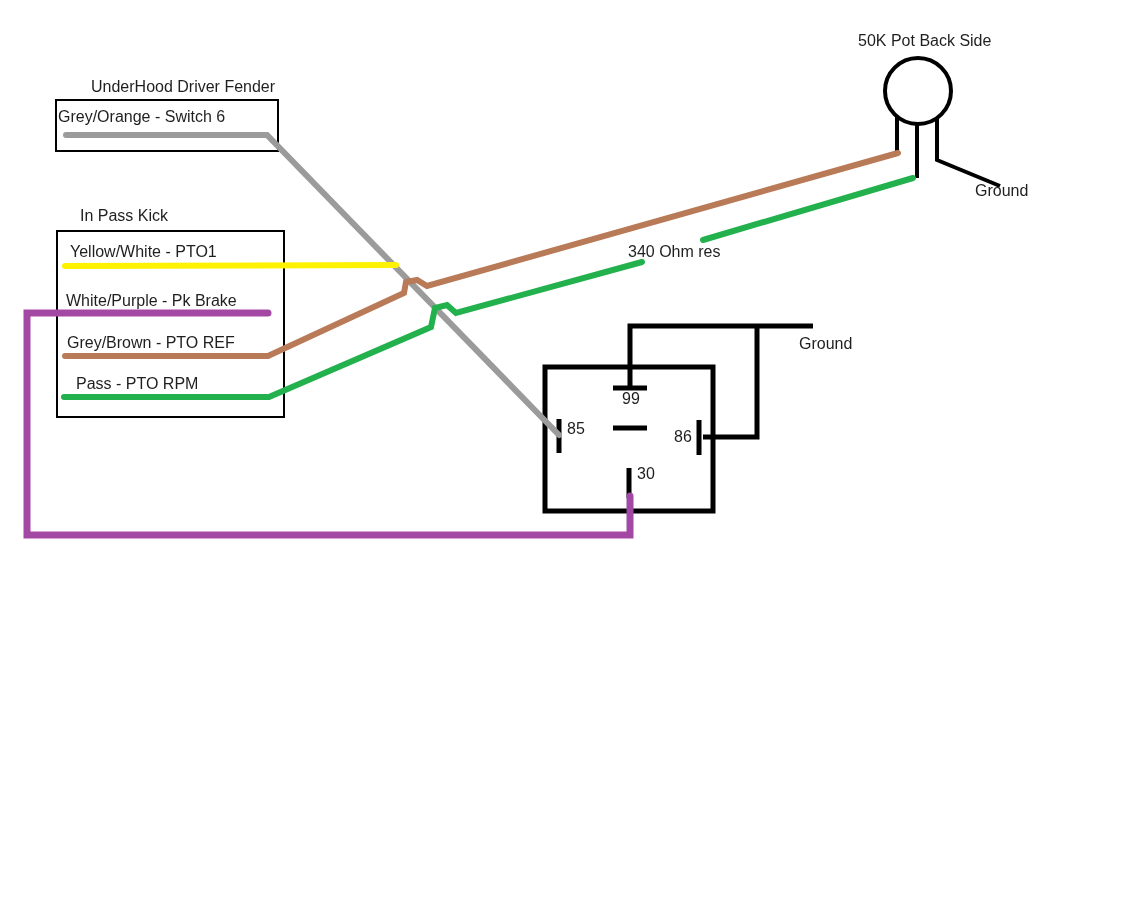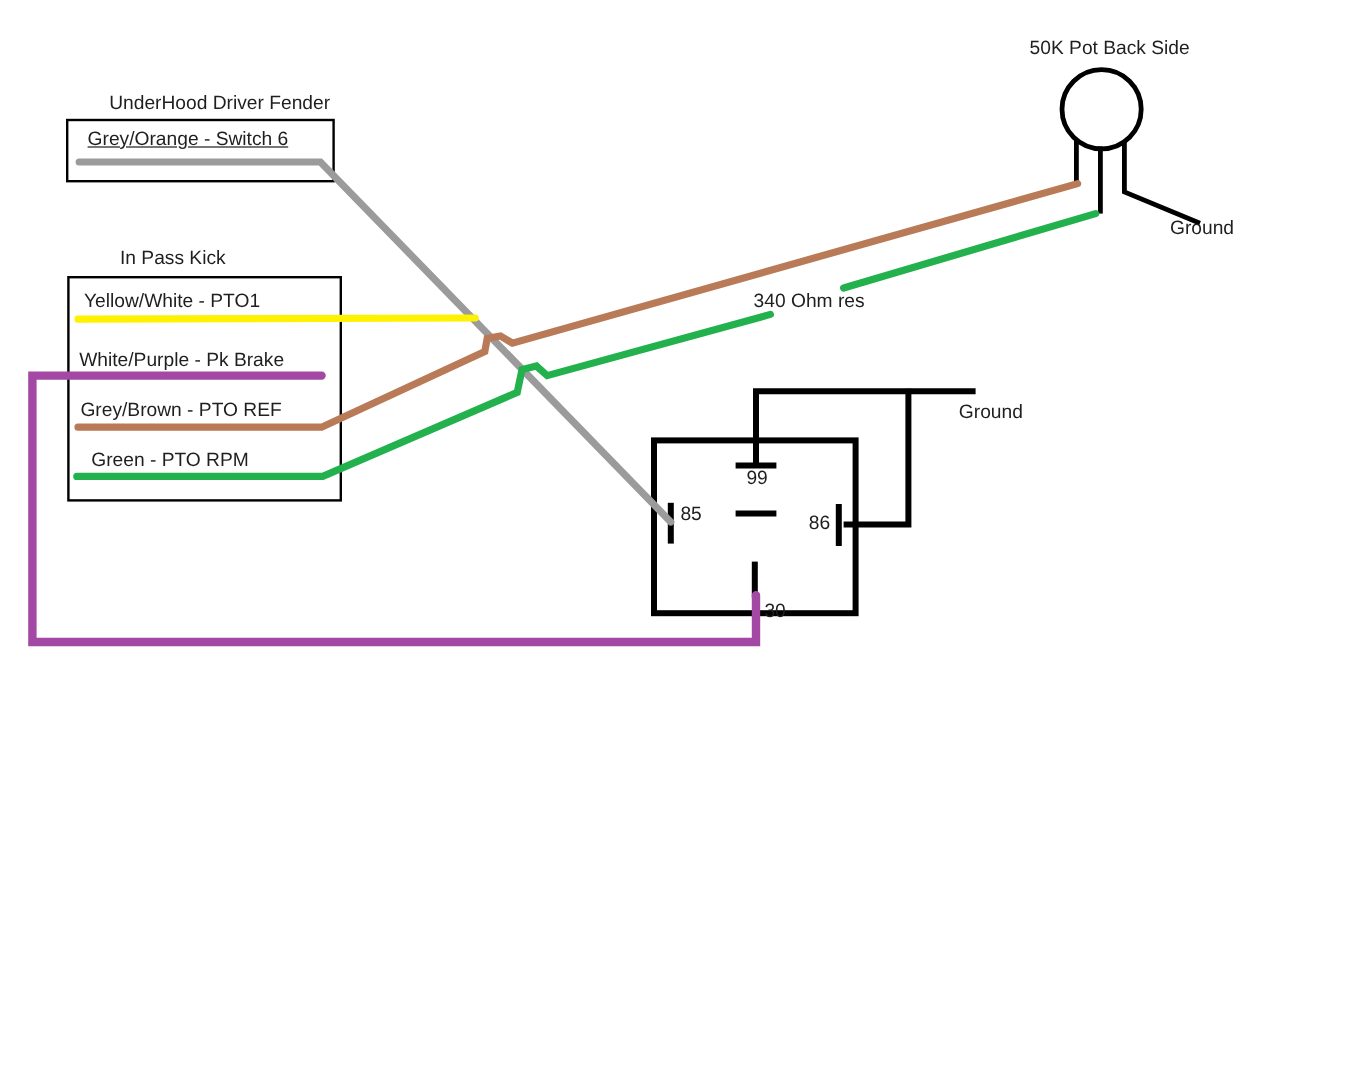--- a/index.html
+++ b/index.html
@@ -19,34 +19,34 @@
     position:absolute;left:0;top:0;
   }
   .lbl{
     position:absolute;
     font-size:16px;
     line-height:1.15;
     color:#1f1f1f;
     white-space:nowrap;
   }
   .lbl-underhood-title{left:91px;top:78px;}
-  .lbl-grey-orange{left:73px;top:108px;text-decoration:underline;}
-  .lbl-passkick-title{left:100px;top:207px;}
+  .lbl-grey-orange{left:58px;top:108px;}
+  .lbl-passkick-title{left:80px;top:207px;}
   .lbl-yellow-green{left:70px;top:243px;}
   .lbl-white-purple{left:66px;top:292px;}
   .lbl-white-brown{left:67px;top:334px;}
   .lbl-green-rpm{left:76px;top:375px;}
   .lbl-pot-title{left:858px;top:32px;}
   .lbl-pot-ground{left:975px;top:182px;}
   .lbl-resistor{left:628px;top:243px;}
   .lbl-relay-ground{left:799px;top:335px;}
   .lbl-t87{left:622px;top:390px;}
   .lbl-t85{left:567px;top:420px;text-align:center;}
   .lbl-t86{left:674px;top:428px;text-align:right;}
-  .lbl-t30{left:637px;top:501px;}
+  .lbl-t30{left:637px;top:465px;}
   .box-underhood{left:55px;top:99px;width:220px;height:49px;}
   .box-passkick{left:56px;top:230px;width:225px;height:184px;}
 </style>
 </head>
 <body>
 
 <div id="canvas">
 
   <div class="wbox box-underhood"></div>
   <div class="wbox box-passkick"></div>
@@ -72,21 +72,21 @@
       <polyline points="703,240 913,178" fill="none" stroke="#22b14c" stroke-width="6" stroke-linecap="round" stroke-linejoin="miter"></polyline>
     </svg>
 
   <div class="lbl lbl-underhood-title">UnderHood Driver Fender</div>
   <div class="lbl lbl-grey-orange">Grey/Orange - Switch 6</div>
 
   <div class="lbl lbl-passkick-title">In Pass Kick</div>
   <div class="lbl lbl-yellow-green">Yellow/White - PTO1</div>
   <div class="lbl lbl-white-purple">White/Purple - Pk Brake</div>
   <div class="lbl lbl-white-brown">Grey/Brown - PTO REF</div>
-  <div class="lbl lbl-green-rpm">Green - PTO RPM</div>
+  <div class="lbl lbl-green-rpm">Pass - PTO RPM</div>
 
   <div class="lbl lbl-pot-title">50K Pot Back Side</div>
   <div class="lbl lbl-pot-ground">Ground</div>
   <div class="lbl lbl-resistor">340 Ohm res</div>
   <div class="lbl lbl-relay-ground">Ground</div>
 
   <div class="lbl lbl-t87">99</div>
   <div class="lbl lbl-t85">85</div>
   <div class="lbl lbl-t86">86</div>
   <div class="lbl lbl-t30">30</div>

